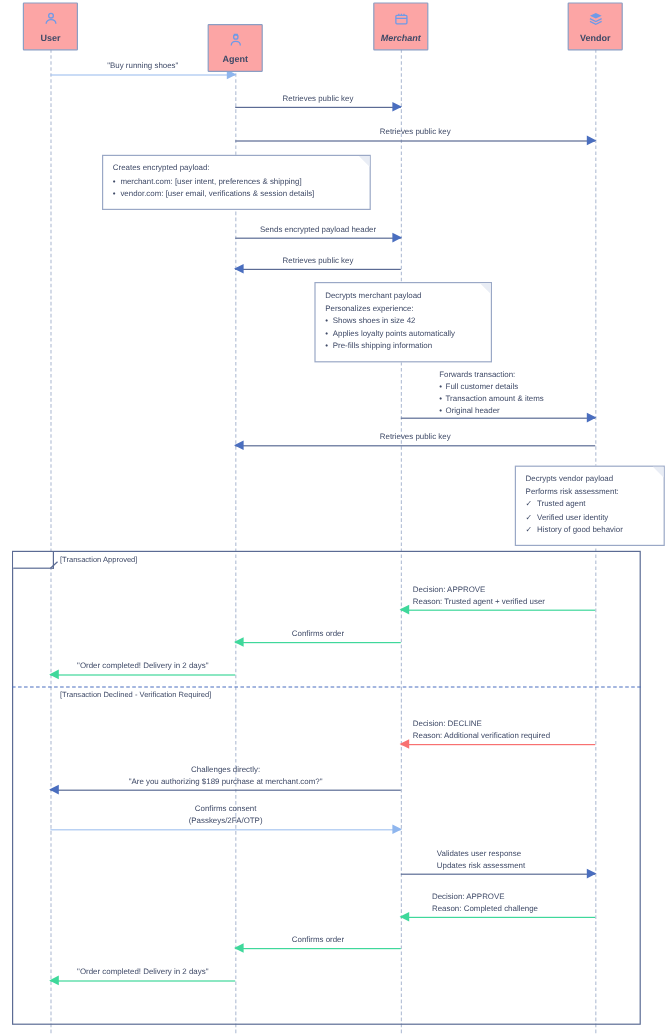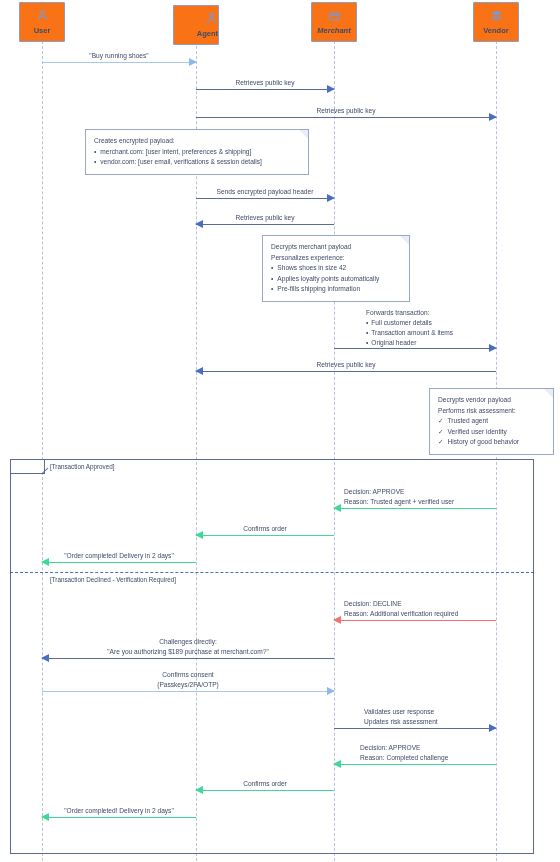--- a/index.html
+++ b/index.html
@@ -6,21 +6,21 @@
   body{
     width:560px;height:862px;position:relative;overflow:hidden;
     font-family:"Liberation Sans","DejaVu Sans",sans-serif;
     color:#3f4a67;
   }
   #canvas{position:absolute;inset:0;}
 
   
   .actor-box{
     position:absolute;width:46px;height:40px;box-sizing:border-box;
-    border:1.4px solid #8a9ec4;background:#f97316;border-radius:1px;
+    border:1.4px solid #8a9ec4;background:#fca5a5;border-radius:1px;
     display:flex;flex-direction:column;align-items:center;justify-content:center;
     z-index:6;
   }
   .actor-icon{color:#6f9ae8;line-height:1;margin-bottom:2px;display:block;}
   .actor-label{font-size:7.5px;font-weight:bold;color:#3f4a67;line-height:1;}
 
   .lifeline{
     position:absolute;width:0;border-left:1px dashed #b7c2d8;z-index:1;
   }
 
@@ -103,21 +103,21 @@
   <div class="actor-box" style="left:19px;top:2px;">
     <span class="actor-icon">
       <svg width="13" height="13" viewBox="0 0 24 24" fill="none" stroke="#6f9ae8" stroke-width="2">
         <circle cx="12" cy="7.5" r="3.6"></circle>
           <path d="M4.5 20c0-4.2 3.4-6.5 7.5-6.5s7.5 2.3 7.5 6.5"></path>
       </svg>
     </span>
     <span class="actor-label">User</span>
   </div>
 
-  <div class="actor-box" style="left:173px;top:5px;align-items:flex-end;">
+  <div class="actor-box" style="left:173px;top:20px;">
     <span class="actor-icon">
       <svg width="13" height="13" viewBox="0 0 24 24" fill="none" stroke="#6f9ae8" stroke-width="2">
         <circle cx="12" cy="7" r="3.4"></circle>
           <path d="M5 20c0-4 3.1-6.2 7-6.2s7 2.2 7 6.2"></path>
           <path d="M9 3.2h6"></path>
       </svg>
     </span>
     <span class="actor-label">Agent</span>
   </div>
 

